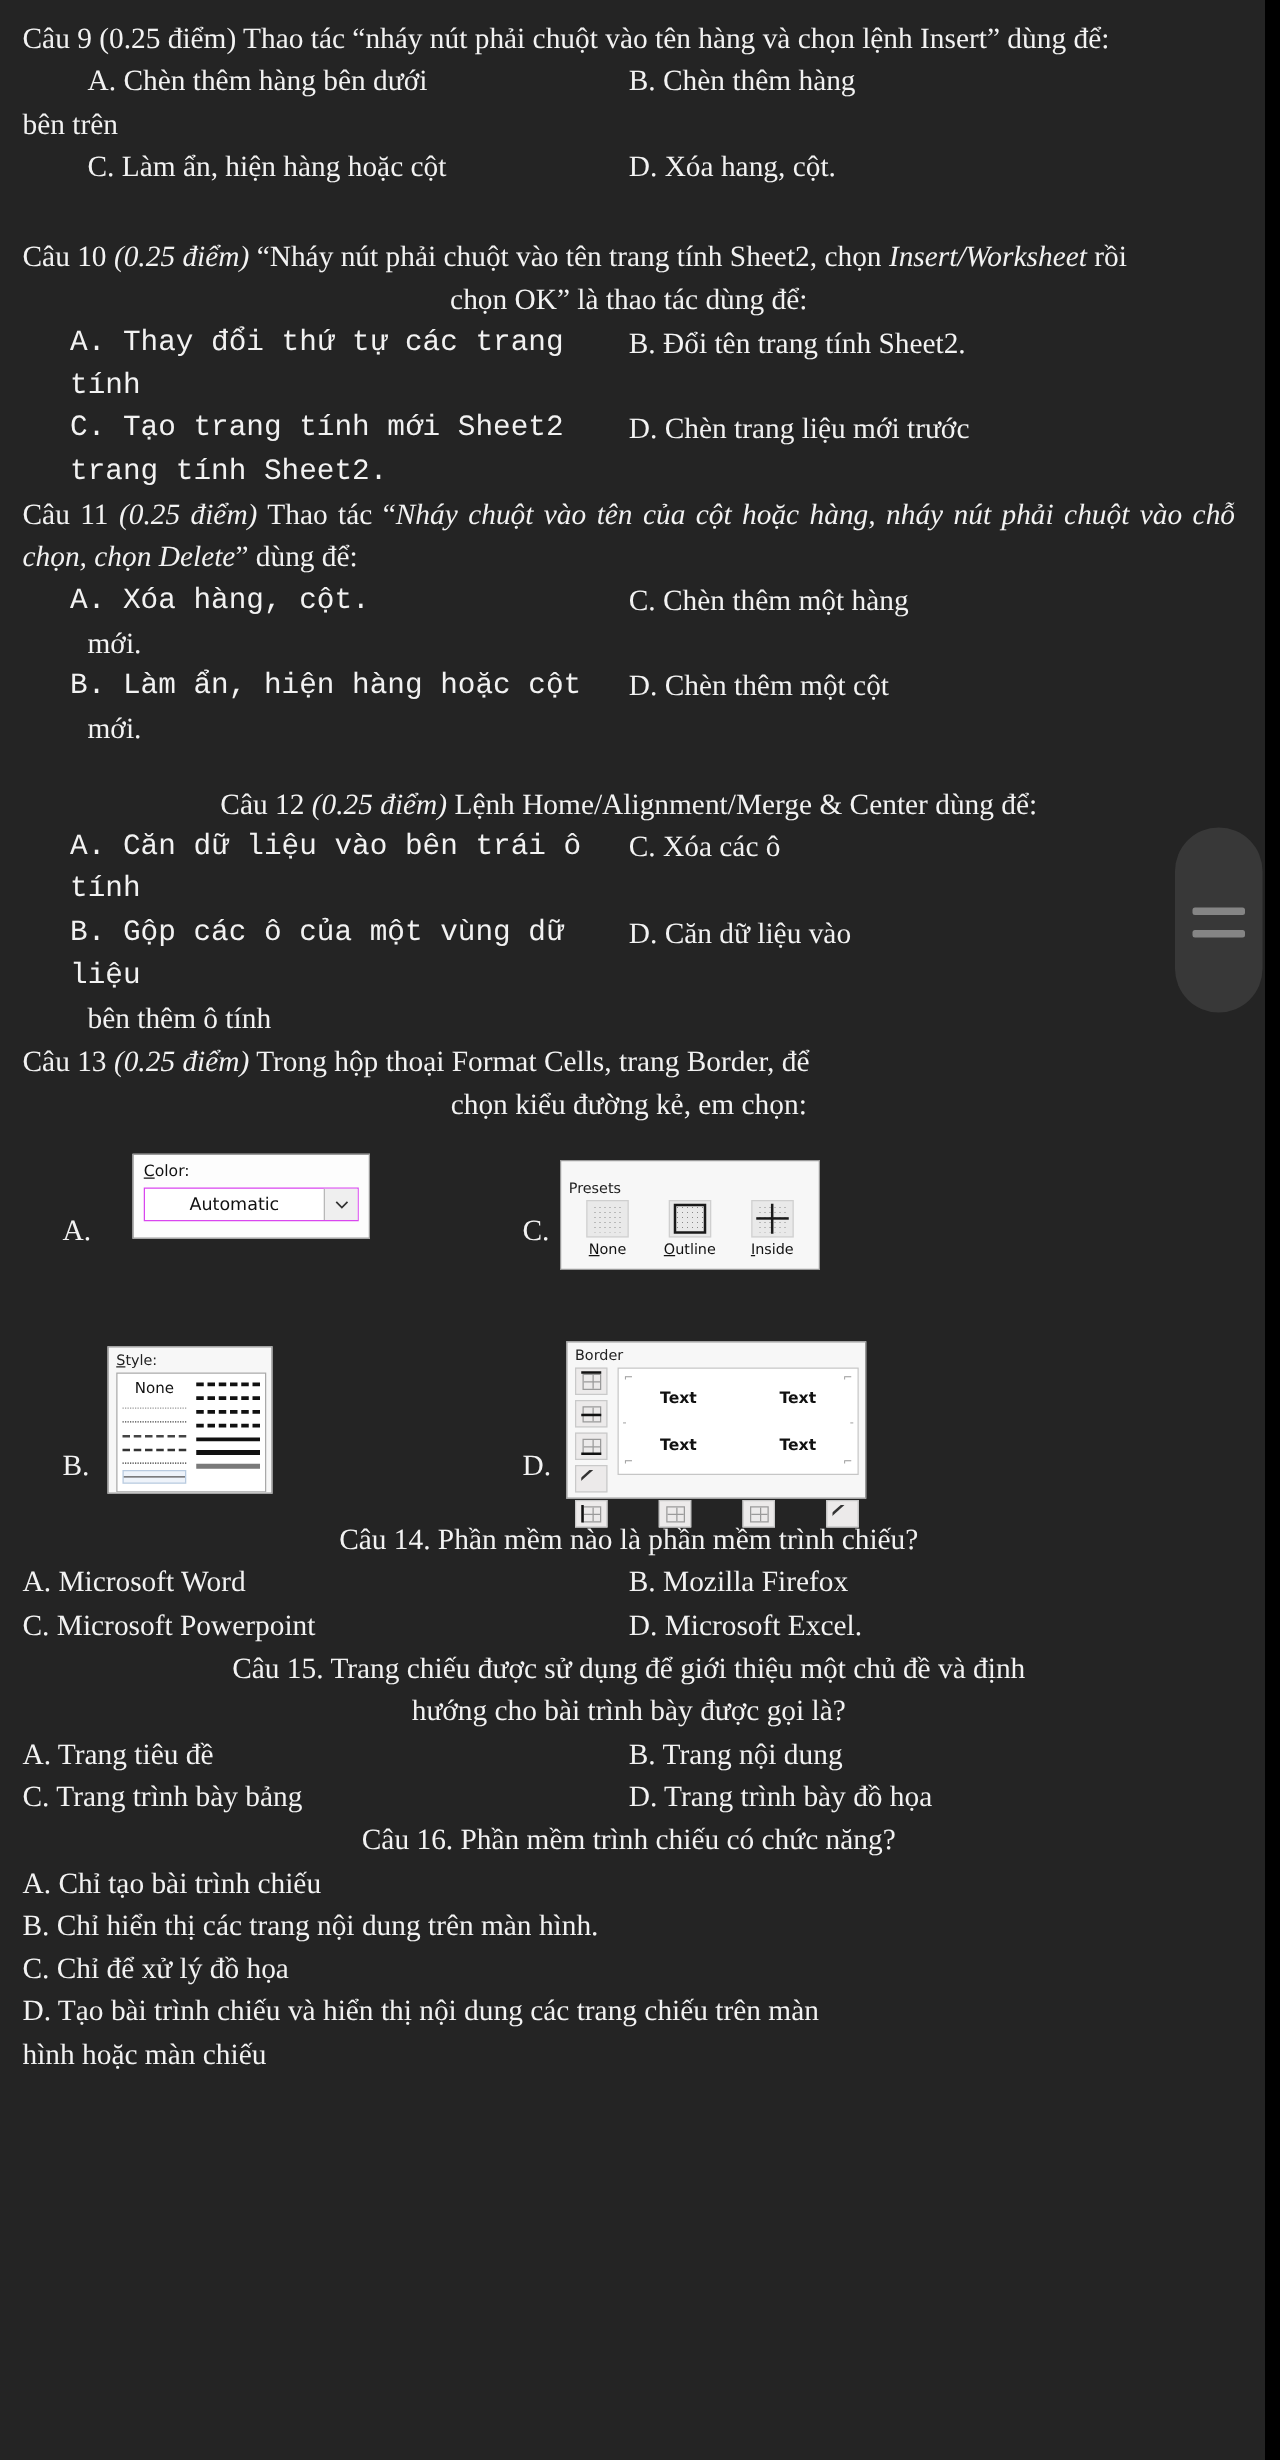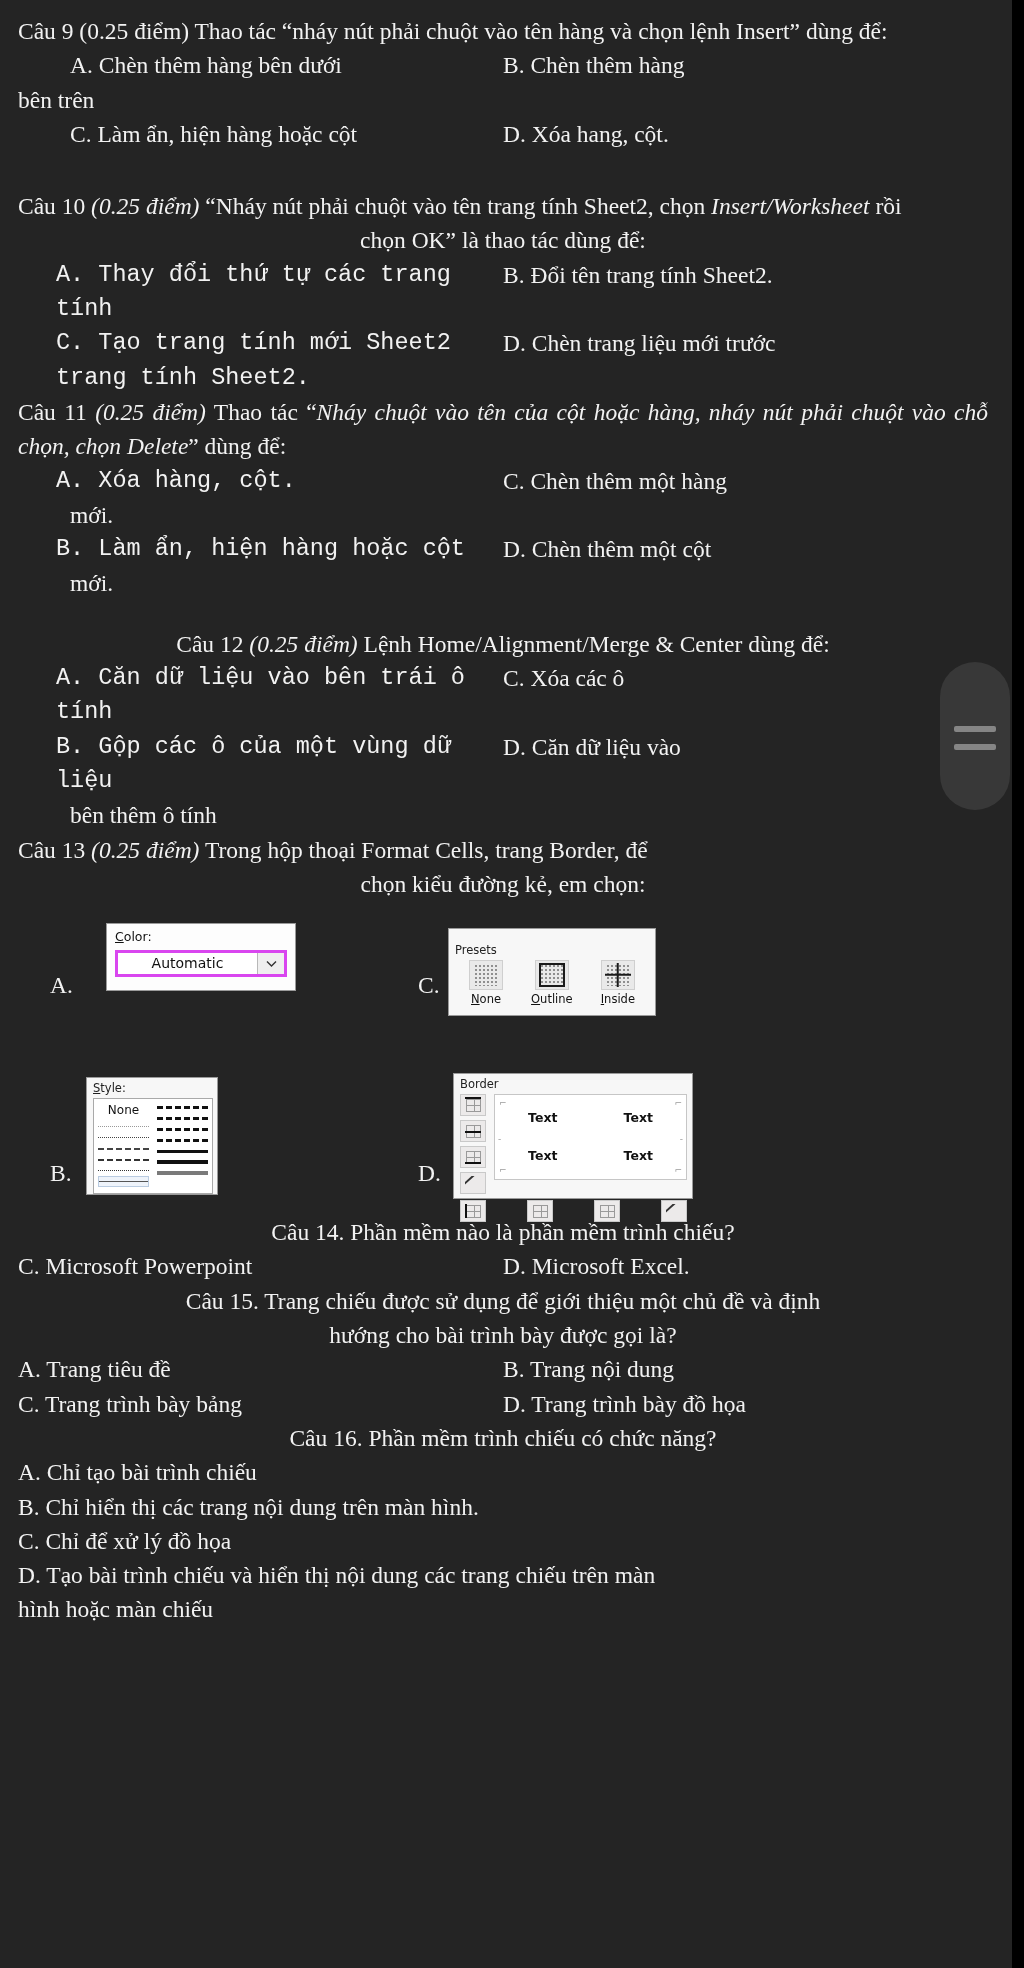--- a/index.html
+++ b/index.html
@@ -86,23 +86,24 @@
     background: #fdfdfd;
     border: 1px solid #9a9a9a;
     padding: 4px 8px 6px 8px;
     margin-left: 26px;
   }
   #figA .lbl { font-size: 12.5px; color: #111; }
   #figA .lbl u { text-decoration: underline; }
   #figA .combo {
     margin-top: 4px;
     height: 27px;
-    border: 3px solid #d946ef;
+    border: 1px solid #d946ef;
     background: #fff;
     display: flex;
+    align-items: center;
   }
   #figA .combo .val {
     flex: 1; text-align: center; font-size: 14px; color: #111;
   }
   #figA .combo .arrow {
     width: 27px; height: 100%;
     border-left: 1px solid #b8b8b8;
     background: #efefef;
     display: flex; align-items: center; justify-content: center;
     font-size: 12px; color: #333;
@@ -483,20 +484,24 @@
           </div>
       </div>
     </div>
   </div>
 
   <div class="spacer-sm"></div>
 
   <div class="block">
     <div class="stem nj">Câu 14. Phần mềm nào là phần mềm trình chiếu?</div>
     <div class="row">
+      <div class="col">A. Microsoft Word</div>
+      <div class="col">B. Mozilla Firefox</div>
+    </div>
+    <div class="row">
       <div class="col">C. Microsoft Powerpoint</div>
       <div class="col">D. Microsoft Excel.</div>
     </div>
   </div>
 
   <div class="block">
     <div class="stem nj">Câu 15. Trang chiếu được sử dụng để giới thiệu một chủ đề và định</div>
     <div class="stem nj">hướng cho bài trình bày được gọi là?</div>
     <div class="row">
       <div class="col">A. Trang tiêu đề</div>

